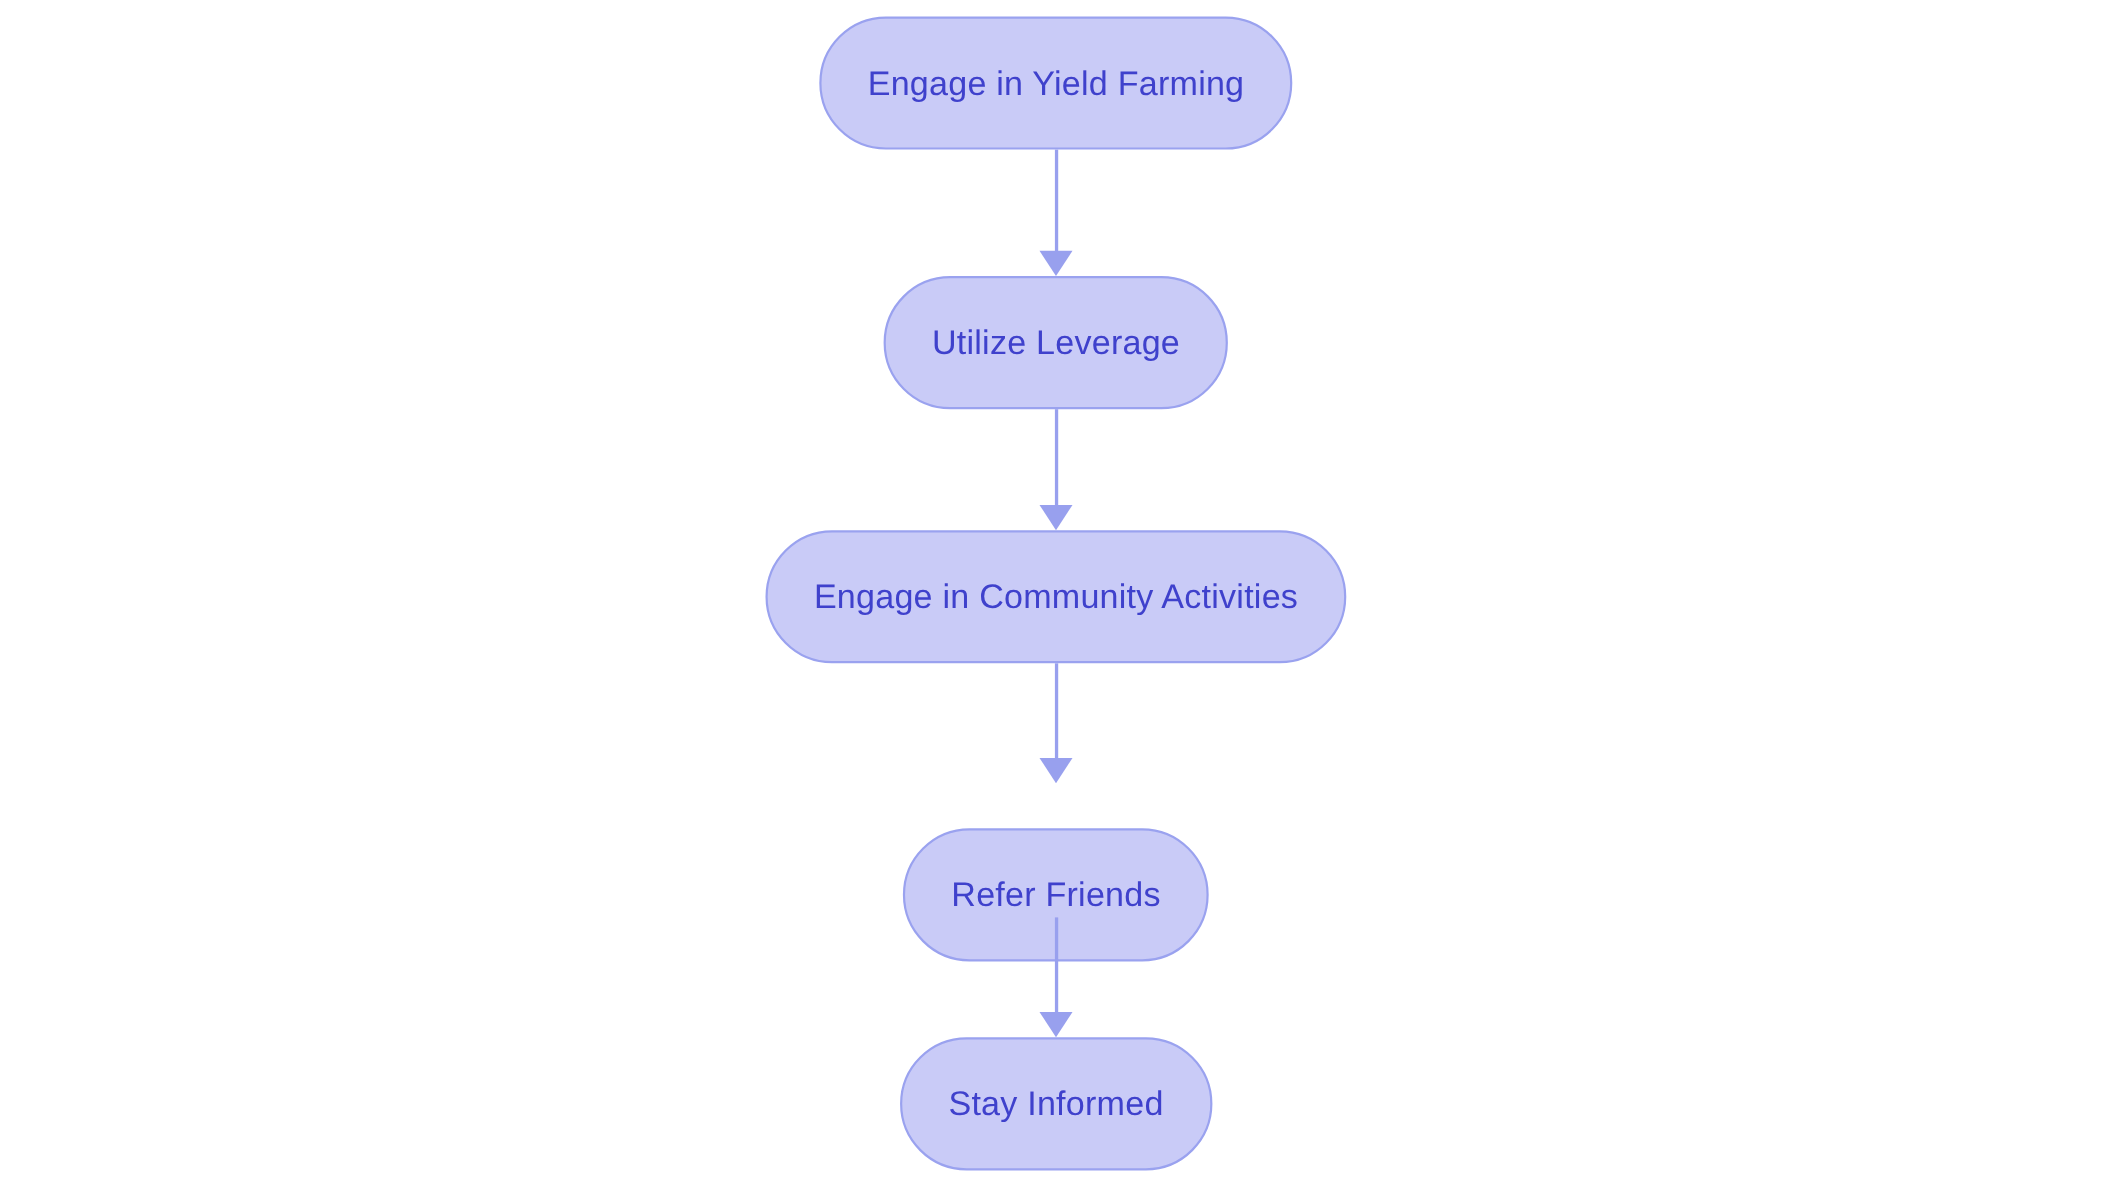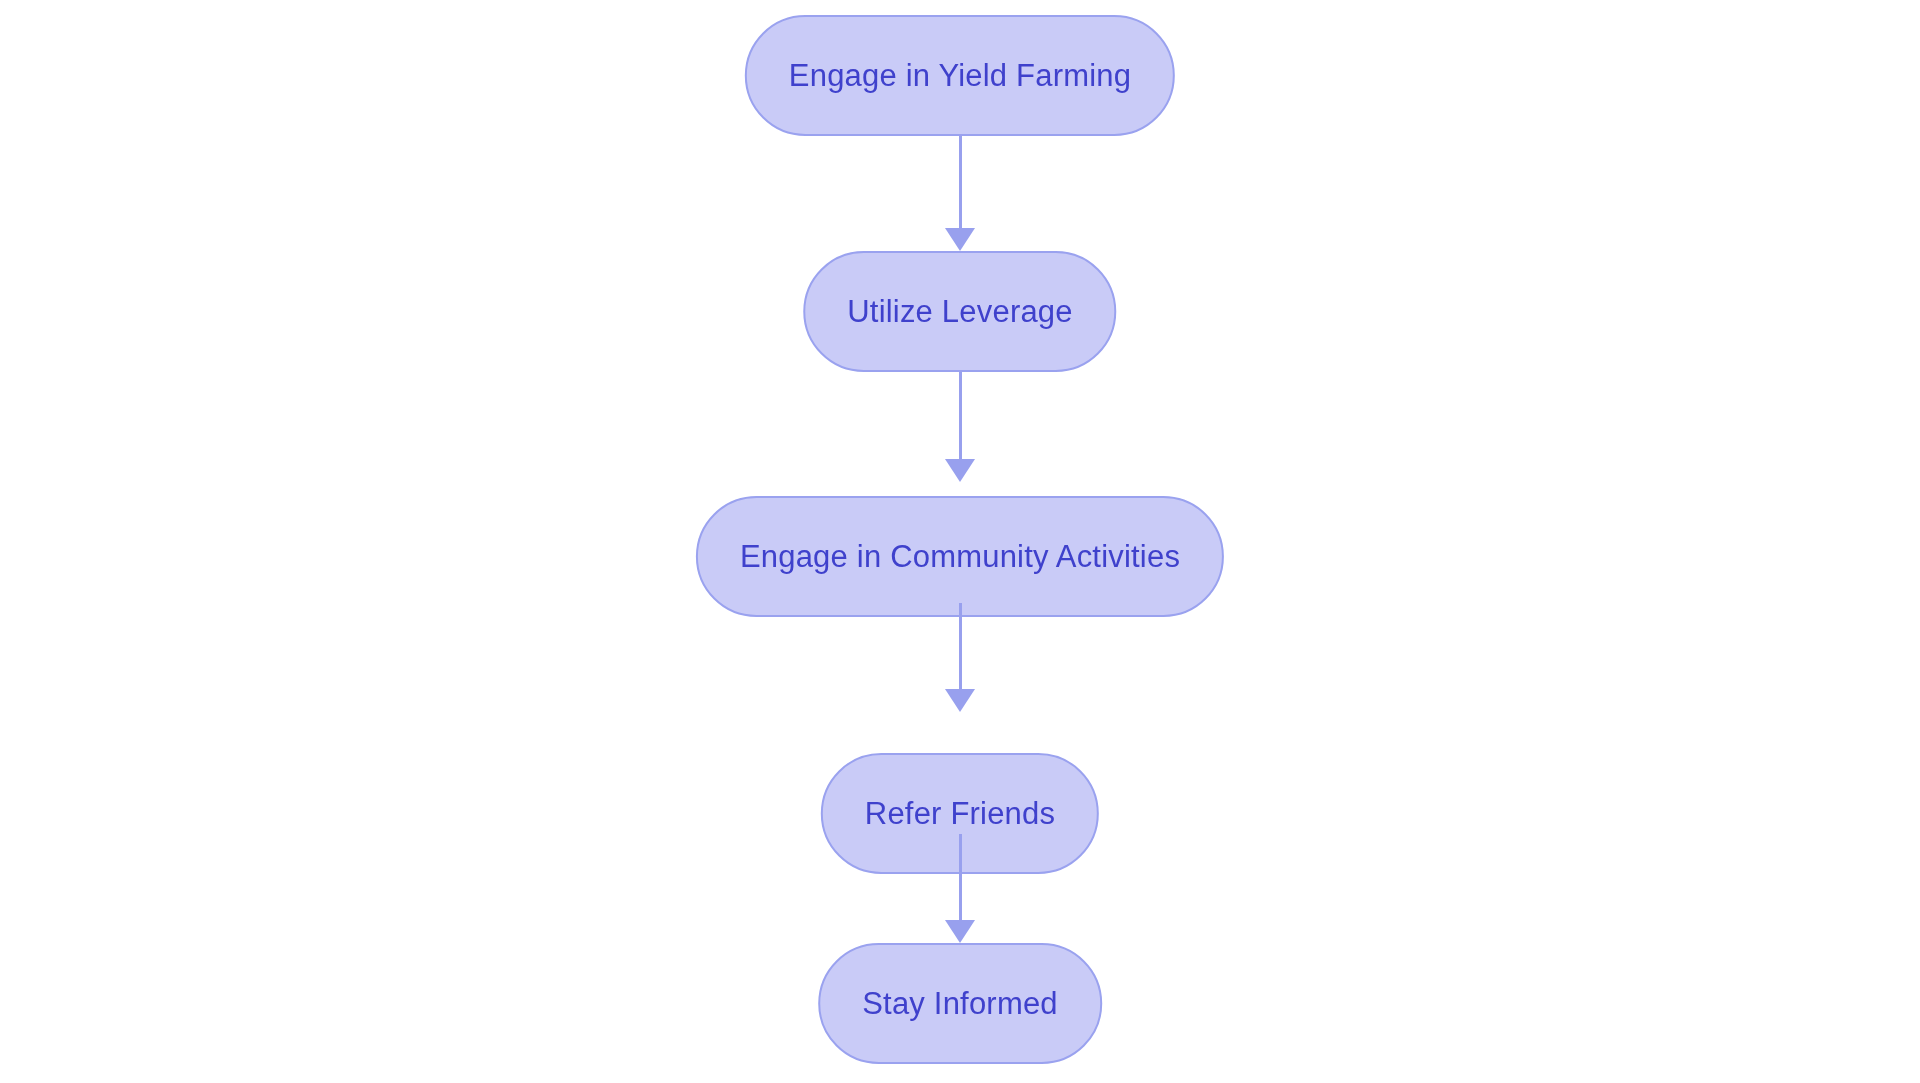--- a/index.html
+++ b/index.html
@@ -29,21 +29,21 @@
     border-radius: 62px;
     white-space: nowrap;
   }
   .node span {
     color: var(--node-text, #3f41cc);
     font-size: 31px;
     letter-spacing: 0.2px;
   }
   .n0 { top: 15px; justify-content: flex-end; }
   .n1 { top: 251px; }
-  .n2 { top: 496px; }
+  .n2 { top: 482px; }
   .n3 { top: 712px; margin-top: 41px; }
   .n4 { top: 943px; }
 
   .arrow {
     position: absolute;
     left: 50%;
     transform: translateX(-50%);
     display: flex;
     flex-direction: column;
     align-items: center;

